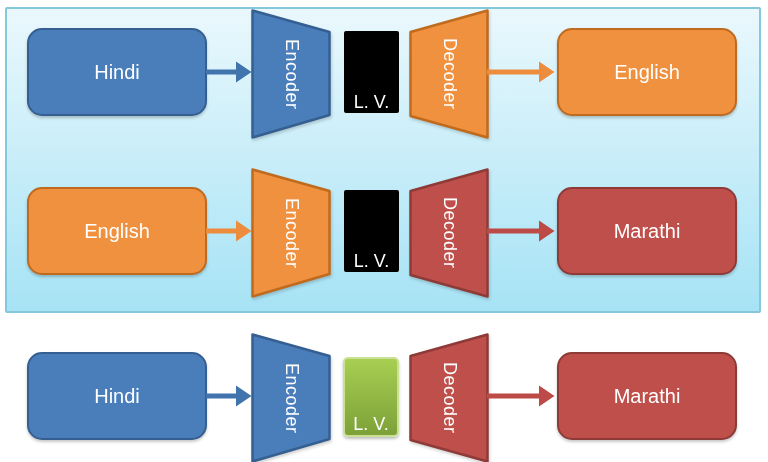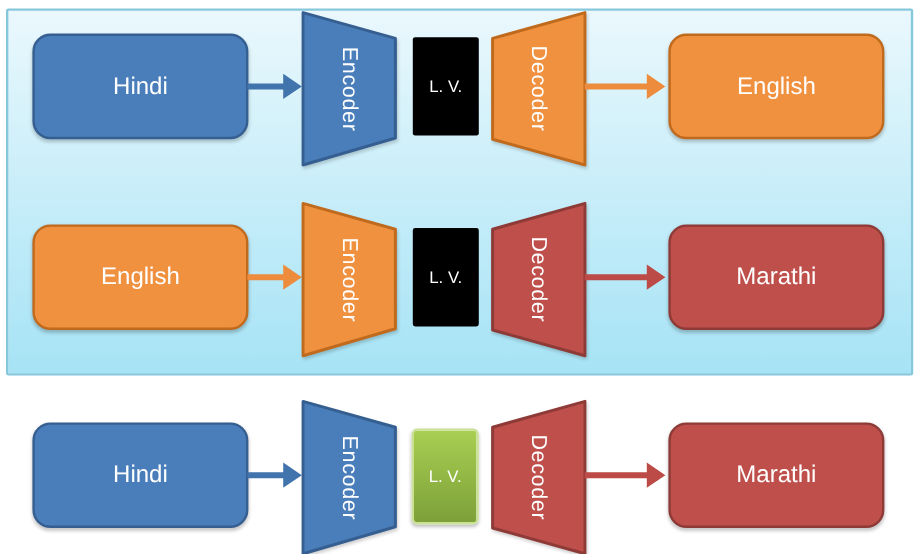--- a/index.html
+++ b/index.html
@@ -17,22 +17,22 @@
   .row-2{top:168px;}
   .row-3{top:333px;}
   .box{
     position:absolute;display:flex;align-items:center;justify-content:center;
     border:2px solid;border-radius:15px;color:#ffffff;font-size:20px;
     box-shadow:0 2px 3px rgba(0,0,0,0.22);
   }
   .src{left:27px;top:19px;width:176px;height:84px;}
   .tgt{left:557px;top:19px;width:176px;height:84px;}
   .lv{
-    position:absolute;display:flex;align-items:center;justify-content:center;
-    color:#ffffff;font-size:14px;
+    position:absolute;display:flex;align-items:flex-end;justify-content:center;
+    color:#ffffff;font-size:18px;
   }
   .lv-black{left:344px;top:22px;width:55px;height:82px;border-radius:2px;}
   .lv-green{
     left:343px;top:24px;width:52px;height:76px;
     border:2px solid;border-radius:5px;
     background:linear-gradient(180deg,var(--g-top) 0%,var(--g-bottom) 100%);
     box-shadow:0 2px 3px rgba(0,0,0,0.25);
   }
   .trap{position:absolute;top:0;width:80px;height:130px;}
   .enc{left:251px;}

